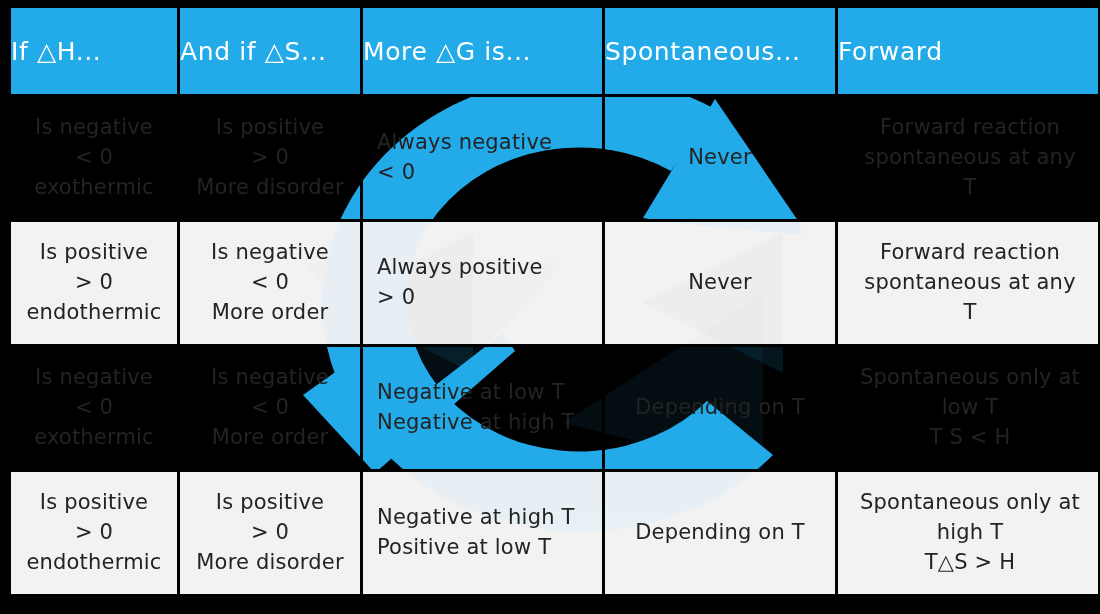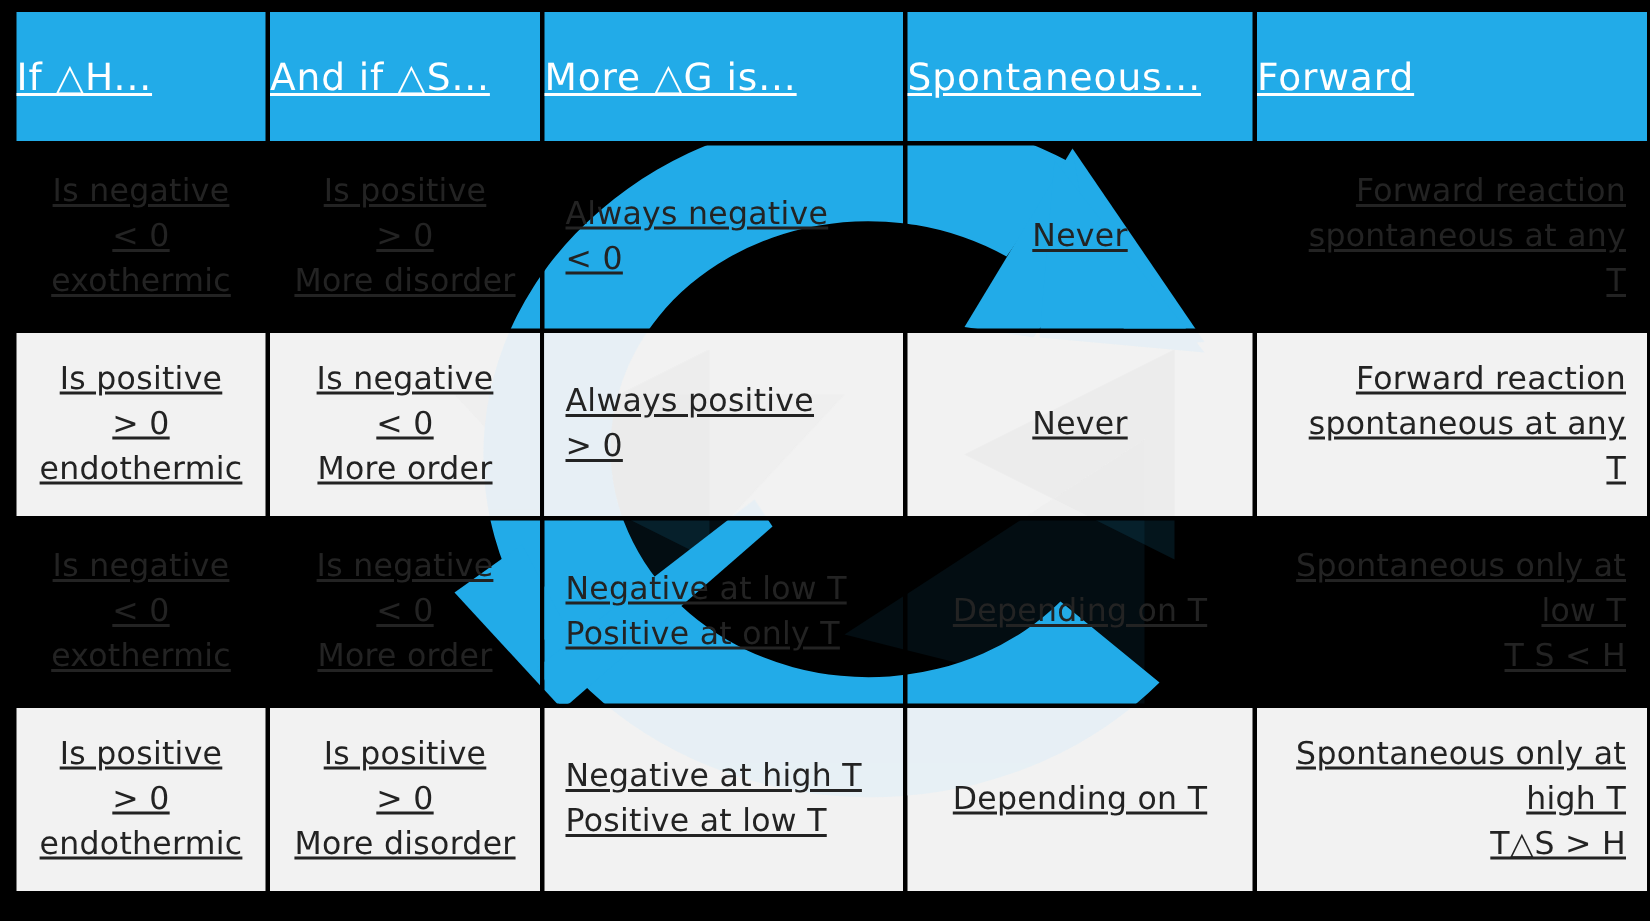--- a/index.html
+++ b/index.html
@@ -35,21 +35,20 @@
     border-spacing: 3px;
     width: 1082px;
     height: 588px;
     table-layout: fixed;
   }
   table.grid td, table.grid th {
     padding: 0;
     margin: 0;
     vertical-align: middle;
     position: relative;
-    text-decoration: underline;
   }
 
   
   col.c1 { width: 166px; }
   col.c2 { width: 180px; }
   col.c3 { width: 239px; }
   col.c4 { width: 230px; }
   col.c5 { width: 260px; }
 
   
@@ -89,21 +88,21 @@
     padding: 0 14px;
     box-sizing: border-box;
     white-space: pre-line;
   }
 
   
   .col-a .cell-inner { text-align: center; }
   .col-b .cell-inner { text-align: center; }
   .col-c .cell-inner { text-align: left; }
   .col-d .cell-inner { text-align: center; }
-  .col-e .cell-inner { text-align: right; padding-left: 18px; }
+  .col-e .cell-inner { text-align: center; padding-left: 18px; }
 
   
   .cell-wm {
     position: absolute;
     inset: 0;
     overflow: hidden;
     z-index: 1;
     pointer-events: none;
   }
   .cell-wm > svg {
@@ -534,21 +533,21 @@
       <polygon points="712,96 800,225 756,228 700,160" fill="#22ABE8"></polygon>
       <polygon points="712,96 640,215 686,222 724,168" fill="#22ABE8"></polygon>
       <polygon points="700,104 800,232 690,222" fill="#22ABE8"></polygon>
 
       <polygon points="345,360 300,392 372,470 392,448" fill="#22ABE8"></polygon>
       <polygon points="372,470 355,442 500,330 512,348" fill="#22ABE8"></polygon>
     </g>
   </svg>
               </div>
               <div class="cell-inner">Negative at low T
-Positive at only T</div>
+Negative at high T</div>
             </td>
             <td class="dark col-d">
               <div class="cell-wm">
   <svg width="1100" height="614" viewBox="0 0 1100 614" xmlns="http://www.w3.org/2000/svg" aria-hidden="true" style="left: -602px; top: -344px;">
     <g opacity="1">
 
       <polygon points="330,300 470,230 470,370" fill="#22ABE8" opacity="0.12"></polygon>
       <polygon points="640,300 780,230 780,370" fill="#22ABE8" opacity="0.12"></polygon>
       <polygon points="300,260 560,260 430,400" fill="#22ABE8" opacity="0.08"></polygon>
       <polygon points="560,420 760,290 760,470" fill="#22ABE8" opacity="0.08"></polygon>

